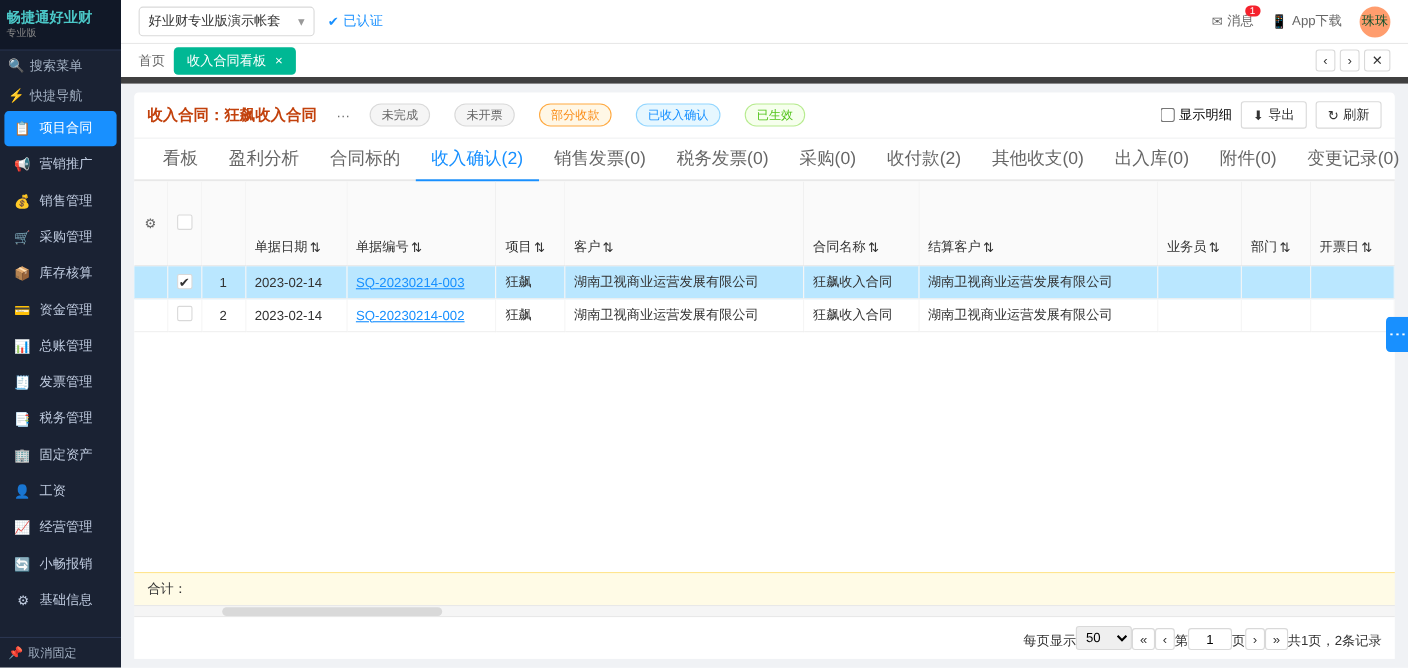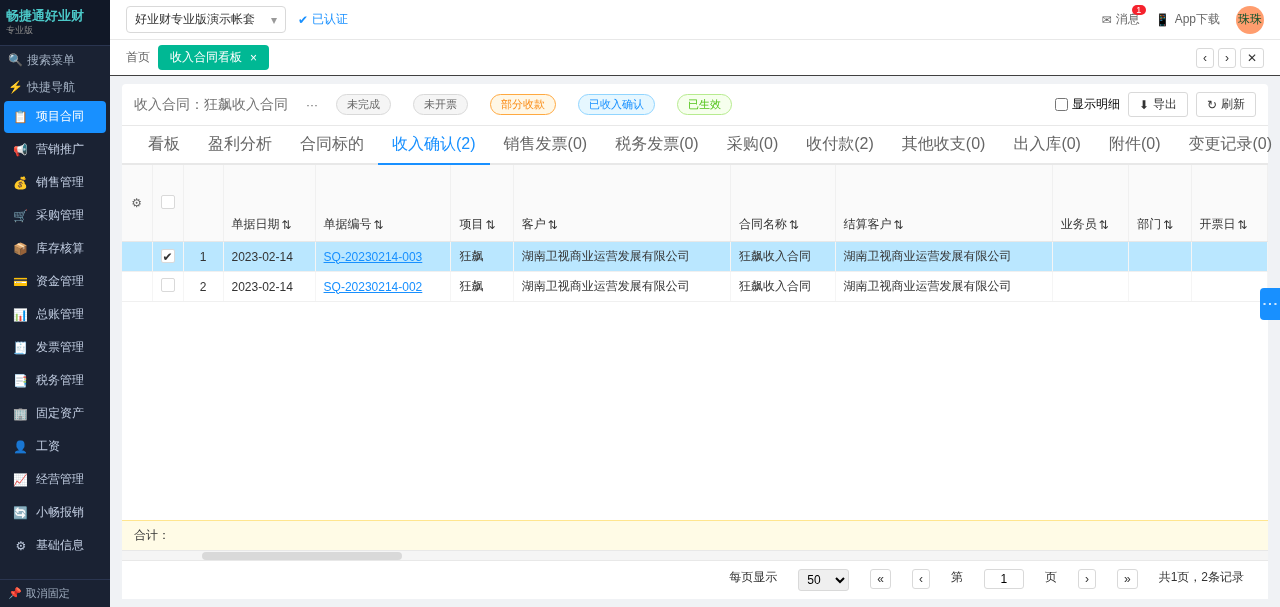--- a/index.html
+++ b/index.html
@@ -23,30 +23,30 @@
     
     .topbar { background: #fff; padding: 0 16px; height: 40px; display: flex; align-items: center; gap: 12px; border-bottom: 1px solid #e8e8e8; flex-shrink: 0; }
     .topbar-selector { display: flex; align-items: center; gap: 4px; padding: 4px 8px; border: 1px solid #d9d9d9; border-radius: 4px; cursor: pointer; font-size: 12px; color: #333; min-width: 160px; }
     .topbar-verified { display: flex; align-items: center; gap: 4px; color: #1890ff; font-size: 12px; }
     .topbar-right { margin-left: auto; display: flex; align-items: center; gap: 16px; }
     .topbar-icon-btn { display: flex; align-items: center; gap: 4px; cursor: pointer; color: #666; font-size: 12px; position: relative; }
     .badge { background: #f5222d; color: #fff; border-radius: 8px; font-size: 9px; padding: 0 4px; min-width: 14px; text-align: center; position: absolute; top: -6px; right: -6px; }
     .topbar-avatar { width: 28px; height: 28px; border-radius: 50%; background: #ff9d6e; display: flex; align-items: center; justify-content: center; color: #14532d; font-size: 12px; cursor: pointer; }
 
     
-    .breadcrumb-bar { background: #fff; padding: 0 16px; height: 36px; display: flex; align-items: center; gap: 8px; border-bottom: 1px solid #404040; flex-shrink: 0; }
+    .breadcrumb-bar { background: #fff; padding: 0 16px; height: 36px; display: flex; align-items: center; gap: 8px; border-bottom: 6px solid #404040; flex-shrink: 0; }
     .breadcrumb-home { color: #666; font-size: 12px; cursor: pointer; }
     .tab-btn { background: #00b894; color: #fff; padding: 4px 12px; border-radius: 4px; font-size: 12px; cursor: pointer; display: flex; align-items: center; gap: 4px; }
 
     
     .page-content { flex: 1; overflow: hidden; display: flex; flex-direction: column; padding: 8px 12px; }
 
     
     .contract-header { background: #fff; padding: 8px 12px; border-radius: 4px 4px 0 0; display: flex; align-items: center; gap: 12px; border-bottom: 1px solid #e8e8e8; flex-shrink: 0; }
-    .contract-title { font-size: 14px; color: #737373; font-weight: 400; }
+    .contract-title { font-size: 14px; color: #c2410c; font-weight: 700; }
     .status-btn { padding: 2px 10px; border-radius: 12px; font-size: 11px; cursor: pointer; border: 1px solid #d9d9d9; color: #666; background: #f5f5f5; }
     .status-btn.partial { background: #fff7e6; border-color: #ffa940; color: #fa8c16; }
     .status-btn.confirmed { background: #e6f7ff; border-color: #91d5ff; color: #1890ff; }
     .status-btn.active { background: #f6ffed; border-color: #b7eb8f; color: #52c41a; }
     .header-right { margin-left: auto; display: flex; align-items: center; gap: 8px; }
     .header-action-btn { display: flex; align-items: center; gap: 4px; padding: 3px 10px; border: 1px solid #d9d9d9; border-radius: 3px; cursor: pointer; font-size: 12px; color: #333; background: #fff; }
     .more-btn { cursor: pointer; color: #666; padding: 2px 6px; }
 
     
     .nav-tabs { background: #fff; display: flex; border-bottom: 2px solid #e8e8e8; flex-shrink: 0; padding: 0 12px; }
@@ -63,21 +63,21 @@
     .col-checkbox { width: 30px; text-align: center; }
     .col-settings { width: 30px; text-align: center; }
     .link-cell { color: #1890ff; cursor: pointer; text-decoration: underline; }
     .checkbox-box { width: 14px; height: 14px; border: 1px solid #d9d9d9; border-radius: 2px; display: inline-block; background: #fff; cursor: pointer; }
     .th-sort { display: flex; align-items: center; gap: 2px; cursor: pointer; }
 
     
     .table-footer { background: #fffbe6; border-top: 1px solid #ffe58f; padding: 6px 12px; font-size: 12px; color: #333; display: flex; align-items: center; flex-shrink: 0; }
 
     
-    .pagination { background: #fff; padding: 8px 24px; display: flex; align-items: flex-start; justify-content: flex-end; gap: 21px; border-top: 1px solid #e8e8e8; font-size: 12px; color: #333; flex-shrink: 0; }
+    .pagination { background: #fff; padding: 8px 12px; display: flex; align-items: flex-end; justify-content: flex-end; gap: 0; border-top: 1px solid #e8e8e8; font-size: 12px; color: #333; flex-shrink: 0; }
     .page-btn { padding: 2px 6px; border: 1px solid #d9d9d9; border-radius: 3px; cursor: pointer; background: #fff; color: #333; font-size: 12px; }
     .page-input { width: 40px; border: 1px solid #d9d9d9; border-radius: 3px; text-align: center; padding: 2px 4px; font-size: 12px; }
     .page-select { border: 1px solid #d9d9d9; border-radius: 3px; padding: 2px 4px; font-size: 12px; cursor: pointer; }
 
     
     .table-area::-webkit-scrollbar { height: 6px; width: 6px; }
     .table-area::-webkit-scrollbar-thumb { background: #ccc; border-radius: 3px; }
 
     
     .float-right-btn { position: fixed; right: 0; top: 50%; transform: translateY(-50%); background: #1890ff; color: #fff; width: 20px; padding: 8px 2px; border-radius: 4px 0 0 4px; cursor: pointer; display: flex; align-items: center; justify-content: center; writing-mode: vertical-rl; font-size: 11px; }

